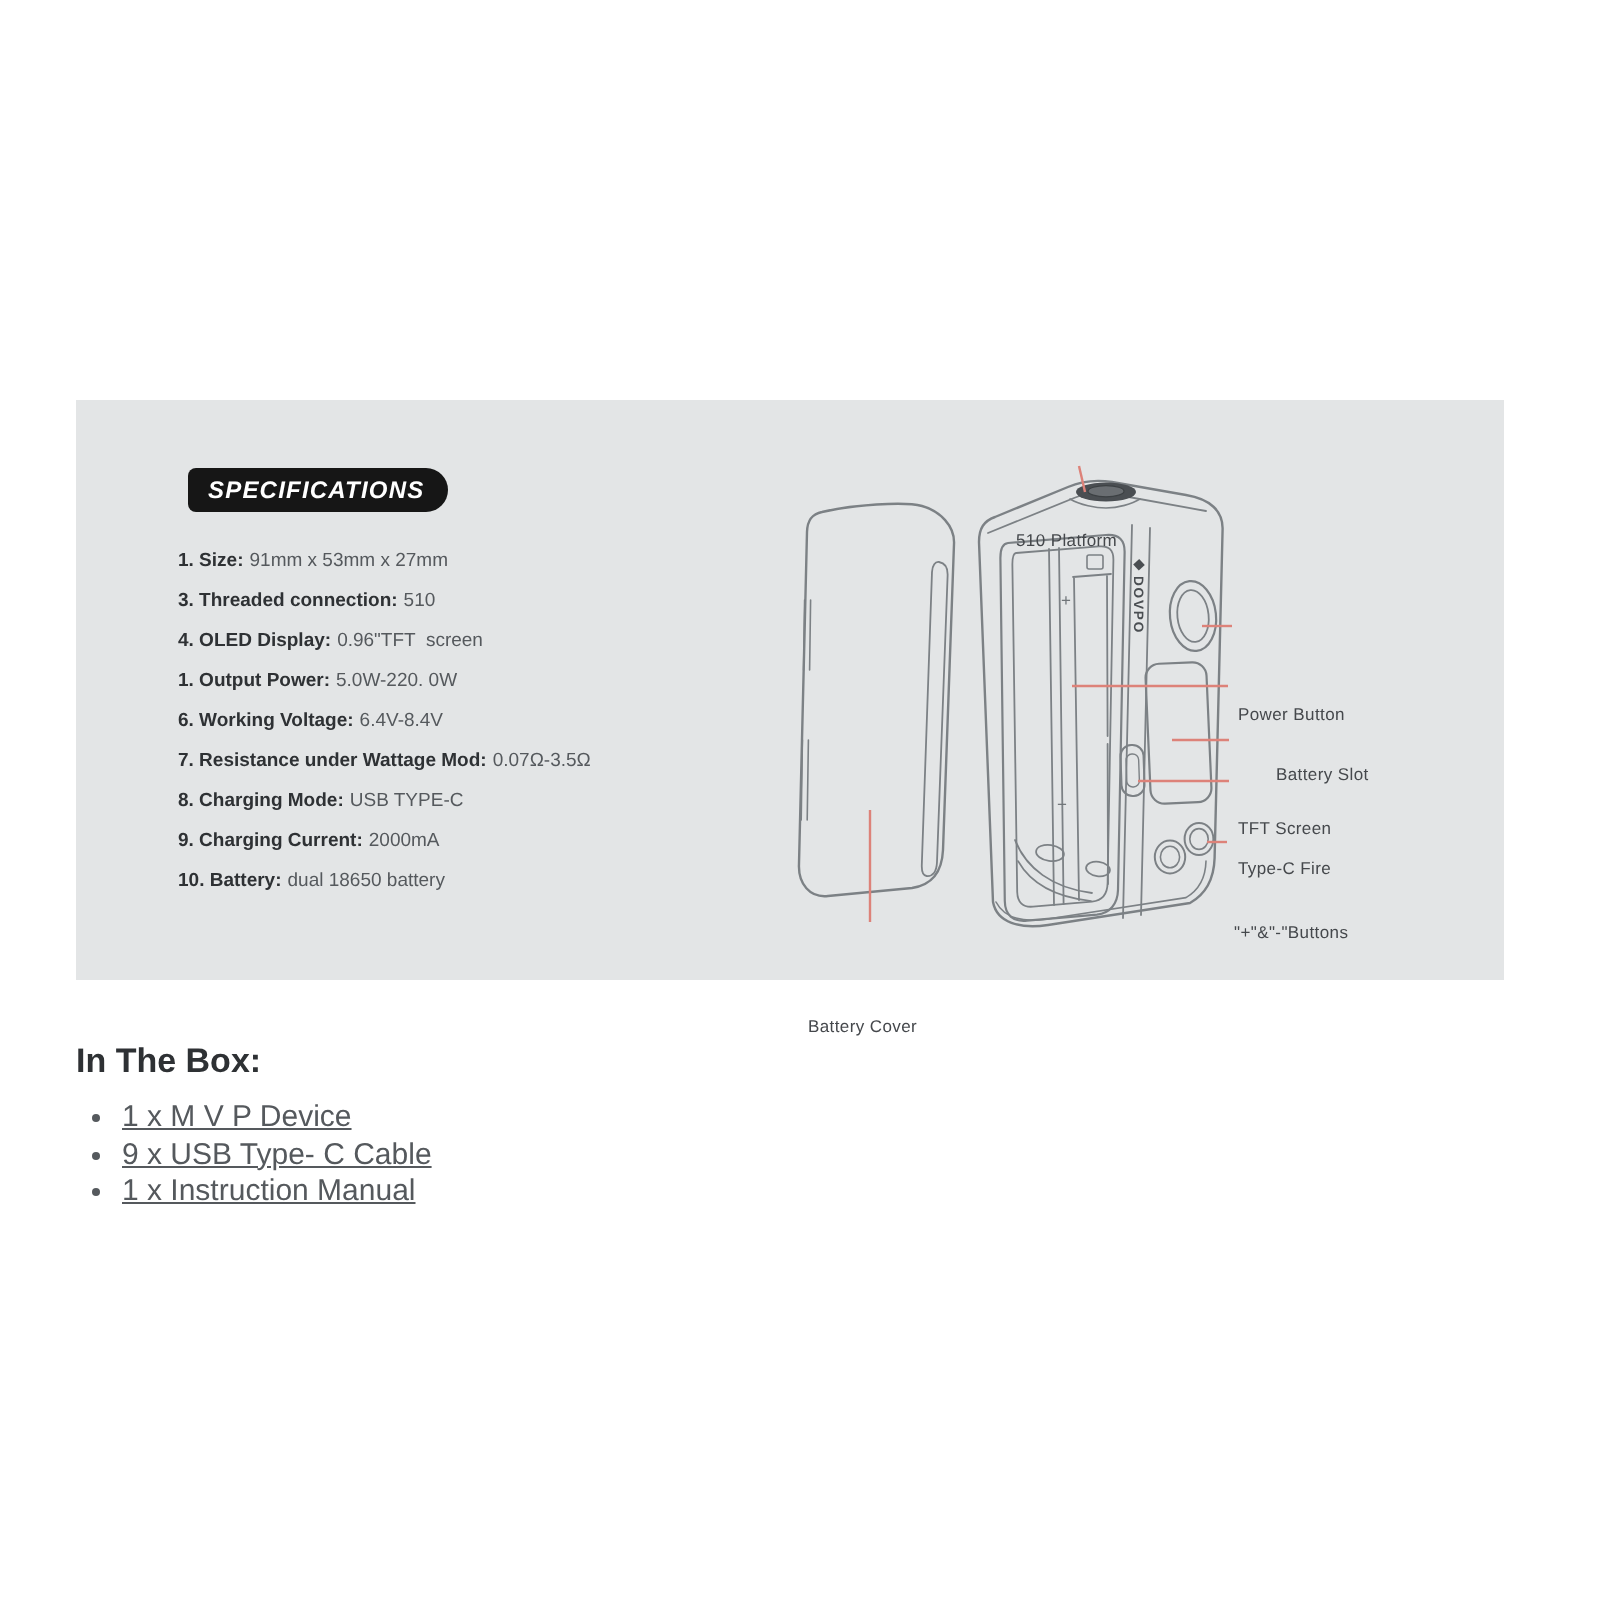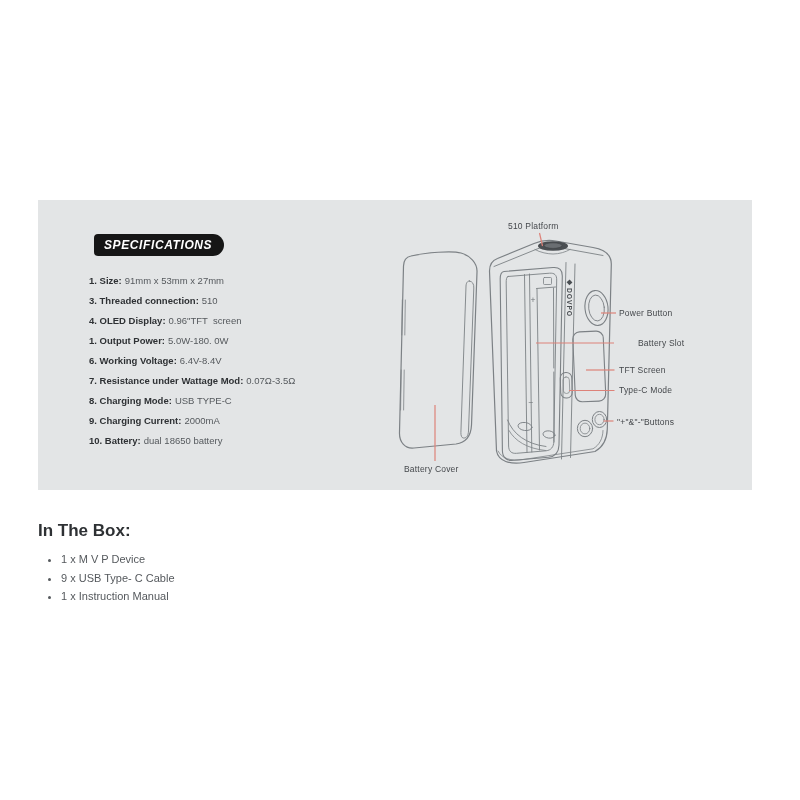--- a/index.html
+++ b/index.html
@@ -15,45 +15,45 @@
            padding:4px 12px 4px 10px; border-radius:4px 11px 11px 4px;font-style:italic; }
 
   .spec-list { position:absolute; left:51px; top:71px; }
   .spec-row { line-height:20px; font-size:9.5px; white-space:pre;
               color:var(--body-text,#55595d); }
   .spec-row b { color:var(--heading-text,#2e3134); margin-right:3px;text-align:right; }
 
   .diagram-svg { position:absolute; left:342px; top:10px; width:330px; height:275px; }
 
   .dlabel { position:absolute; font-size:8.5px; color:var(--label-text,#45484c);
-            white-space:nowrap; letter-spacing:0.2px; }
+            white-space:nowrap; letter-spacing:0.2px;margin-top:44px; }
 
   .in-the-box { position:absolute; left:38px; top:521px; }
   .box-heading { font-size:17px; font-weight:700; color:var(--heading-text,#2e3134); }
   .box-list { margin:9px 0 0 0; padding-left:23px; }
-  .box-list li { font-size:11px; line-height:18.6px; color:var(--body-text,#55595d); }
+  .box-list li { font-size:15px; line-height:18.6px; color:var(--body-text,#55595d);text-decoration:underline; }
 
   .ink { stroke:var(--diagram-line,#7c8185); fill:none;
          stroke-linejoin:round; stroke-linecap:round; }
   .leader { stroke:var(--leader-line,#dd8279); stroke-width:1.2; fill:none; }
 </style>
 </head>
 <body>
 
 <div class="page">
 
   <section class="spec-panel">
 
     <div class="badge">SPECIFICATIONS</div>
 
     <div class="spec-list">
       <div class="spec-row"><b>1. Size:</b><span>91mm x 53mm x 27mm</span></div>
       <div class="spec-row"><b>3. Threaded connection:</b><span>510</span></div>
       <div class="spec-row"><b>4. OLED Display:</b><span>0.96"TFT  screen</span></div>
-      <div class="spec-row"><b>1. Output Power:</b><span>5.0W-180. 0W</span></div>
+      <div class="spec-row"><b>1. Output Power:</b><span>5.0W-220. 0W</span></div>
       <div class="spec-row"><b>6. Working Voltage:</b><span>6.4V-8.4V</span></div>
       <div class="spec-row"><b>7. Resistance under Wattage Mod:</b><span>0.07Ω-3.5Ω</span></div>
       <div class="spec-row"><b>8. Charging Mode:</b><span>USB TYPE-C</span></div>
       <div class="spec-row"><b>9. Charging Current:</b><span>2000mA</span></div>
       <div class="spec-row"><b>10. Battery:</b><span>dual 18650 battery</span></div>
     </div>
 
     <svg class="diagram-svg" viewBox="380 210 330 275">
 
       <g>
@@ -106,21 +106,21 @@
         <path class="leader" d="M 569 390.5 L 614.5 390.5"></path>
         <path class="leader" d="M 603.5 421 L 613.5 421"></path>
         <path class="leader" d="M 435 405 L 435 461"></path>
       </g>
     </svg>
 
     <div class="dlabel" style="left:470px; top:21px;">510 Platform</div>
     <div class="dlabel" style="left:581px; top:108px;">Power Button</div>
     <div class="dlabel" style="left:580px; top:138px;padding-left:20px;">Battery Slot</div>
     <div class="dlabel" style="left:581px; top:165px;text-align:center;">TFT Screen</div>
-    <div class="dlabel" style="left:581px; top:185px;">Type-C Mode</div>
+    <div class="dlabel" style="left:581px; top:185px;">Type-C Fire</div>
     <div class="dlabel" style="left:579px; top:216.5px;">"+"&amp;"-"Buttons</div>
     <div class="dlabel" style="left:366px; top:264px;">Battery Cover</div>
   </section>
 
   <section class="in-the-box">
     <div class="box-heading">In The Box:</div>
     <ul class="box-list">
       <li>1 x M V P Device</li>
       <li>9 x USB Type- C Cable</li>
       <li>1 x Instruction Manual</li>

